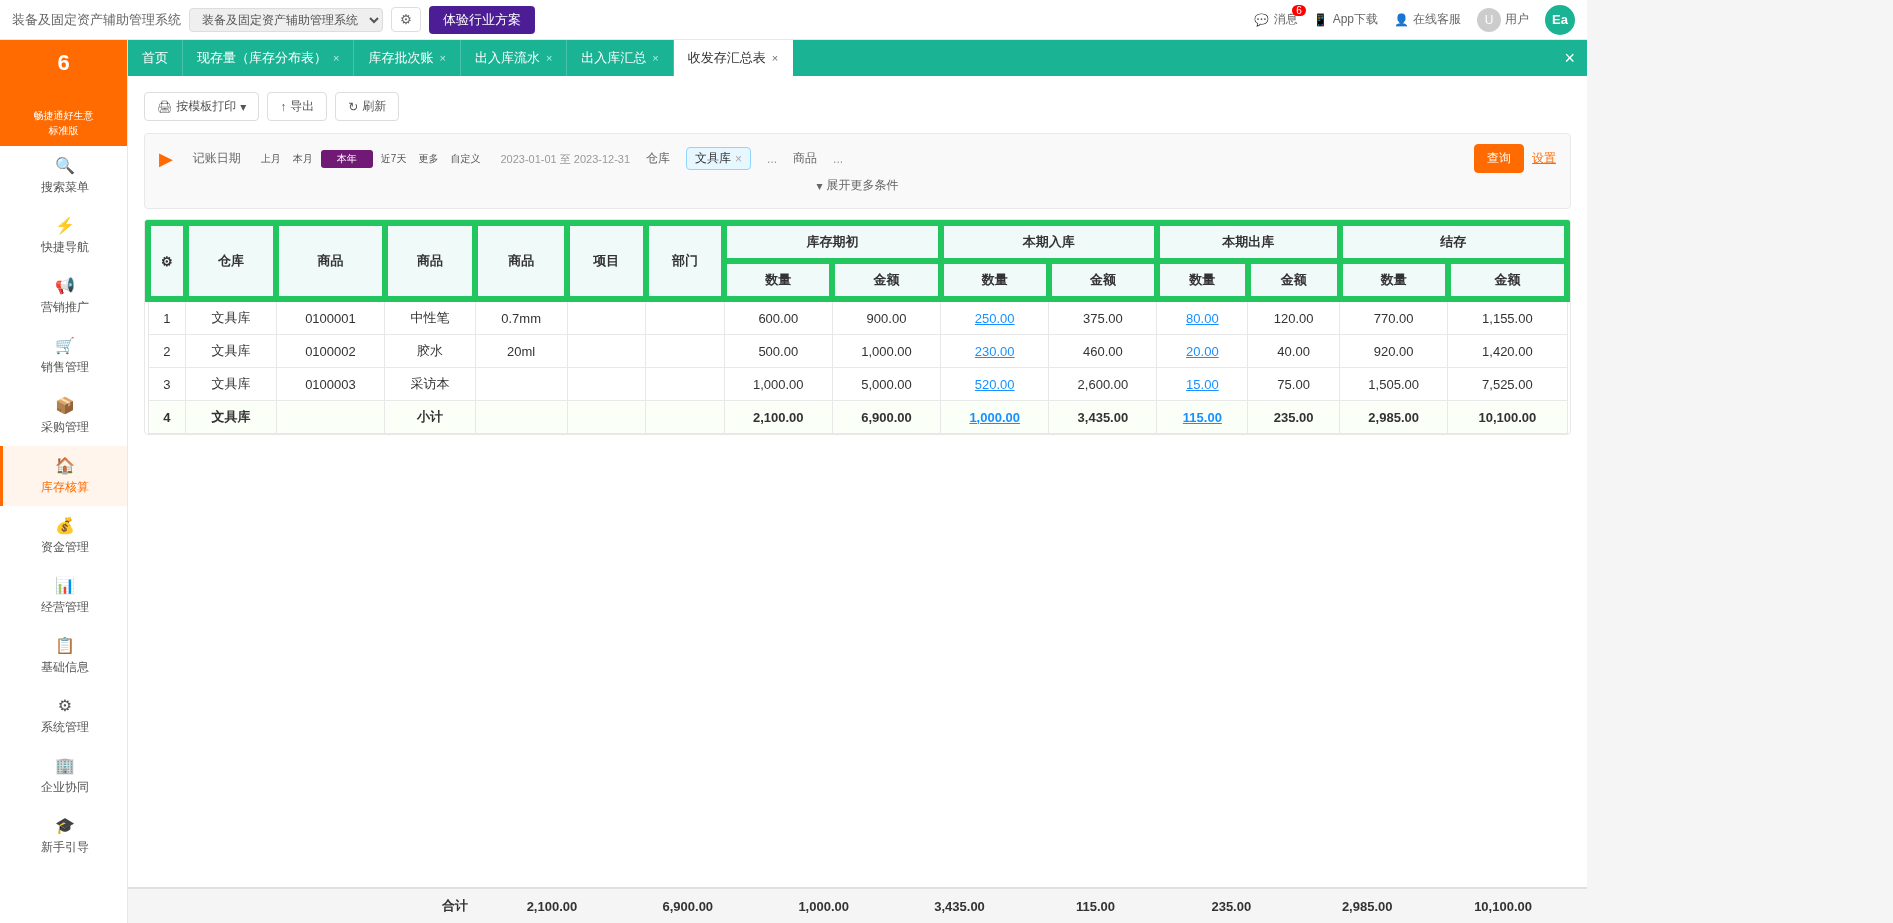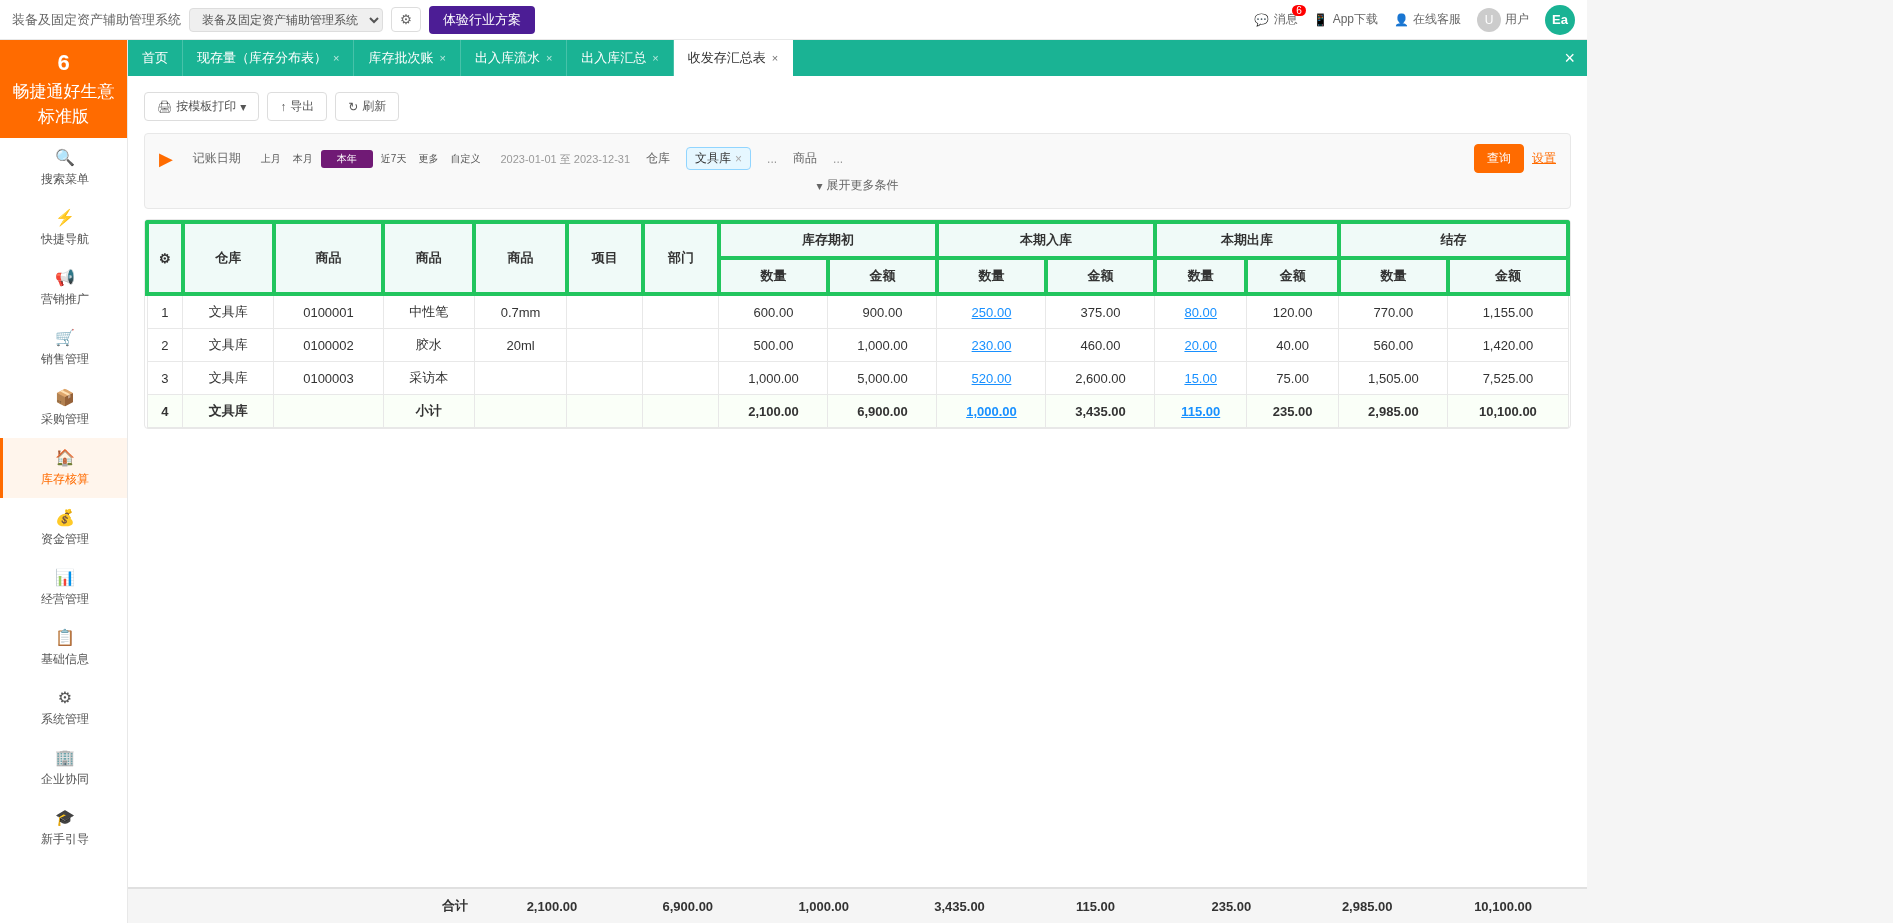--- a/index.html
+++ b/index.html
@@ -48,21 +48,21 @@
     .filter-tag { display: flex; align-items: center; background: #e6f7ff; border: 1px solid #91d5ff; border-radius: 4px; padding: 2px 8px; font-size: 12px; gap: 4px; }
     .filter-tag .remove { cursor: pointer; color: #aaa; }
     .filter-more { color: #999; font-size: 12px; cursor: pointer; }
     .filter-row2 { display: flex; align-items: center; justify-content: center; padding: 4px 0; }
     .expand-btn { font-size: 12px; color: #666; cursor: pointer; display: flex; align-items: center; gap: 4px; }
 
     
     .table-wrapper { border: 1px solid #e8e8e8; border-radius: 4px; overflow: hidden; }
     table { width: 100%; border-collapse: collapse; font-size: 13px; }
     thead tr { background: #f0faf8; }
-    thead th { border: 4px solid #22c55e; padding: 7px 10px; text-align: center; font-weight: 600; color: #333; white-space: nowrap; }
+    thead th { border: 6px solid #22c55e; padding: 7px 10px; text-align: center; font-weight: 600; color: #333; white-space: nowrap; }
     tbody tr { background: #fff; }
     tbody tr.subtotal { background: #fafff8; font-weight: bold; }
     tbody td { border: 1px solid #e8e8e8; padding: 7px 10px; text-align: center; white-space: nowrap; }
     .td-link { color: #1890ff; text-decoration: underline; cursor: pointer; }
     .th-group { text-align: center; }
     .col-setting { width: 32px; }
 
     
     .icon-badge { position: relative; display: inline-block; }
     .badge { position: absolute; top: -6px; right: -8px; background: #f00; color: #fff; border-radius: 10px; font-size: 10px; padding: 0 4px; }
@@ -110,21 +110,21 @@
       </span>
       <span style="width:30px;height:30px;background:#1ab394;border-radius:50%;display:inline-flex;align-items:center;justify-content:center;font-size:13px;color:#fff;font-weight:bold;text-align:right;">Ea</span>
     </div>
   </div>
 
   <div class="main-layout">
 
     <div class="sidebar">
       <div class="sidebar-logo">
         <div style="font-size:22px;font-weight:bold;">6</div>
-        <div style="font-size:17px;line-height:1.5;">畅捷通好生意<br>标准版</div>
+        <div style="font-size:10px;line-height:1.5;margin-top:29px;">畅捷通好生意<br>标准版</div>
       </div>
       <div class="sidebar-item">
         <span class="icon">🔍</span>
         <span class="label">搜索菜单</span>
       </div>
       <div class="sidebar-item">
         <span class="icon">⚡</span>
         <span class="label">快捷导航</span>
       </div>
       <div class="sidebar-item">
@@ -311,21 +311,21 @@
       <td style="">胶水</td>
       <td>20ml</td>
       <td></td>
       <td></td>
       <td>500.00</td>
       <td>1,000.00</td>
       <td><span class="td-link">230.00</span></td>
       <td>460.00</td>
       <td><span class="td-link">20.00</span></td>
       <td>40.00</td>
-      <td>560.00</td>
+      <td>920.00</td>
       <td>1,420.00</td>
     </tr>
                 <tr>
       <td style="">3</td>
       <td style="">文具库</td>
       <td>0100003</td>
       <td style="">采访本</td>
       <td></td>
       <td></td>
       <td></td>

